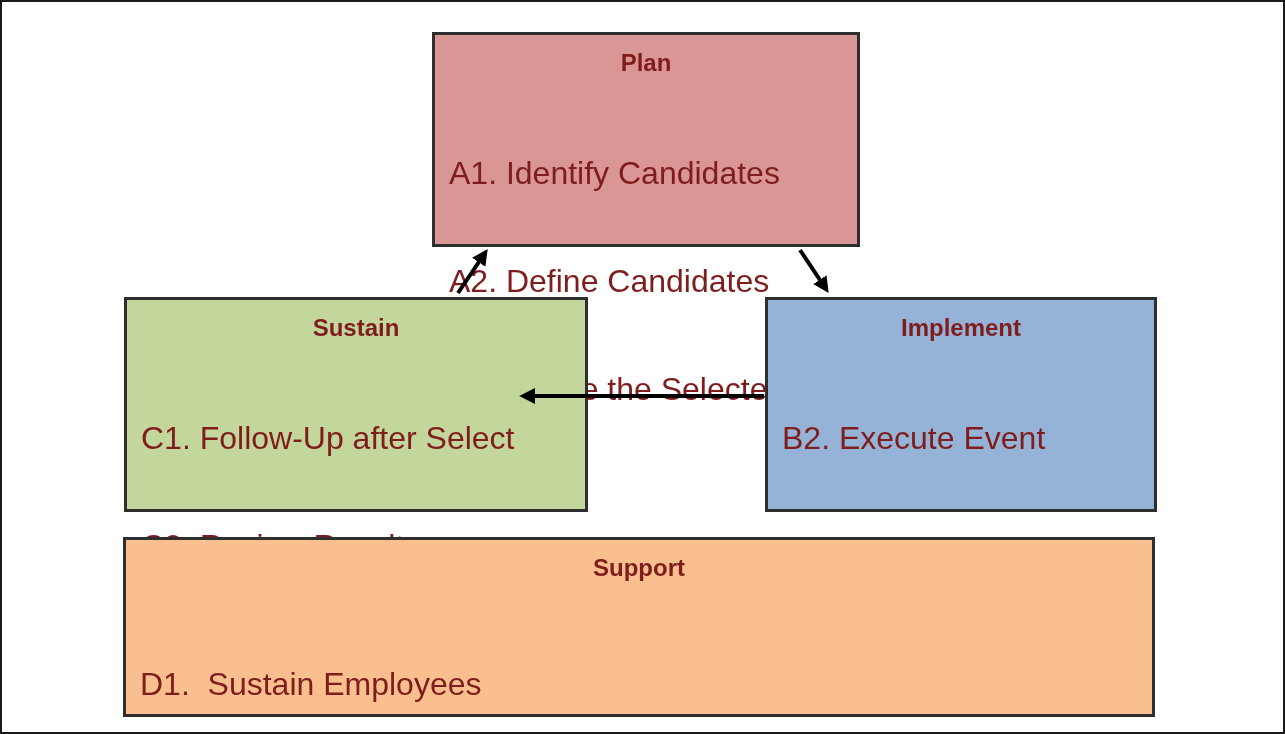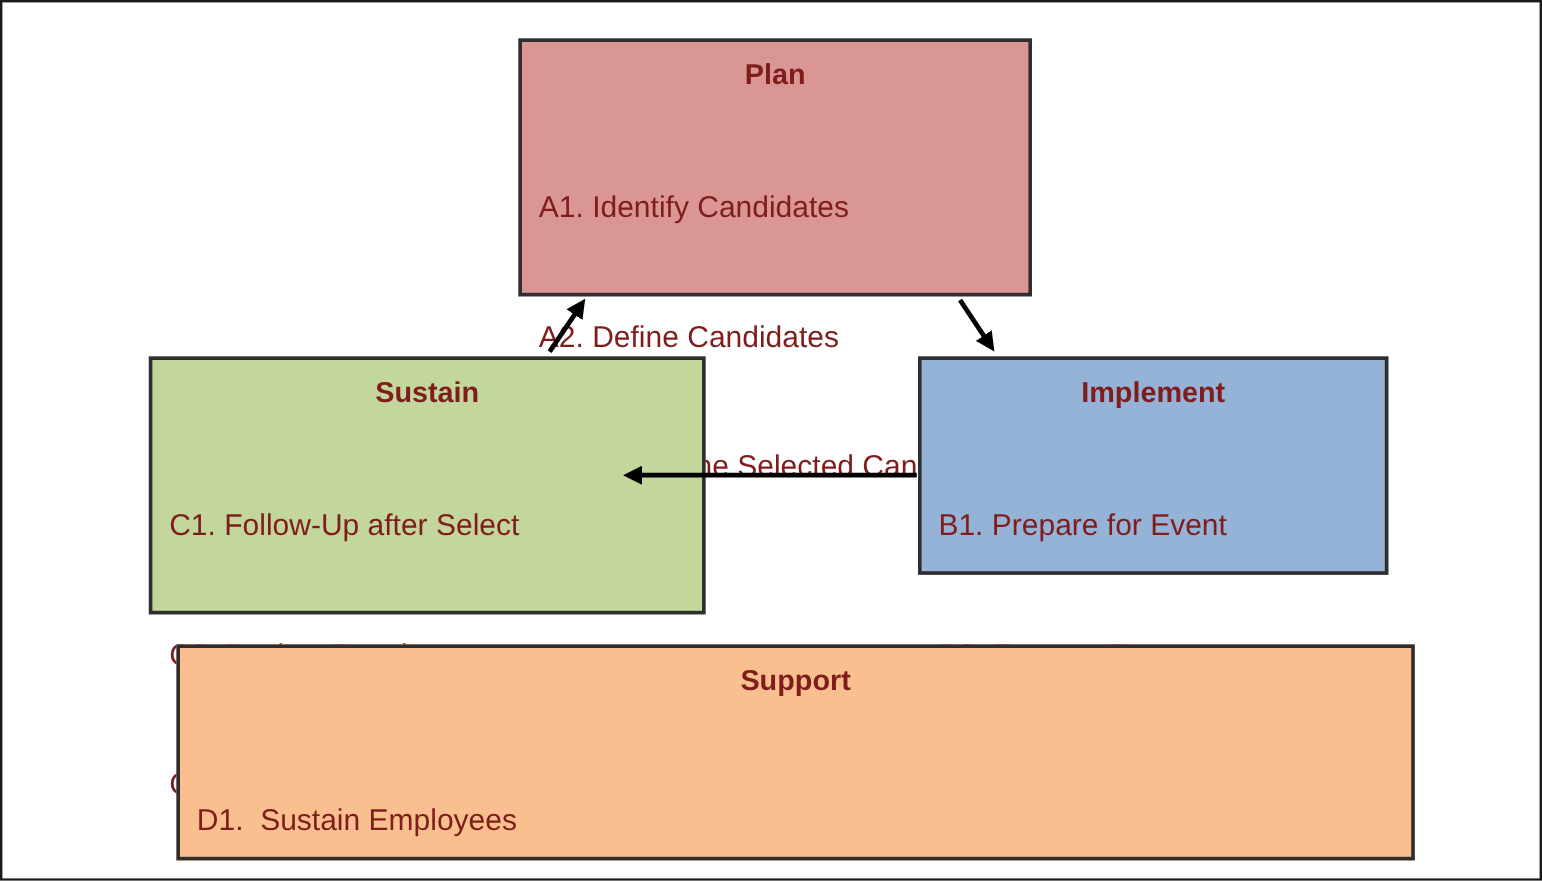--- a/index.html
+++ b/index.html
@@ -26,28 +26,28 @@
   .dbox .box-title {
     text-align: center;
     font-weight: bold;
     font-size: 24px;
     line-height: 36px;
     margin-top: 10px;
   }
   .dbox .box-items {
     margin-top: 2px;
     padding-left: 14px;
-    font-size: 25px;
+    font-size: 32px;
     line-height: 36px;
     white-space: pre;
   }
   .box-plan      { left: 430px; top: 30px;  width: 428px;  height: 215px; }
   .box-sustain   { left: 122px; top: 295px; width: 464px;  height: 215px; }
-  .box-implement { left: 763px; top: 295px; width: 392px;  height: 182px; }
-  .box-support   { left: 121px; top: 535px; width: 1032px; height: 180px; margin-left: 24px; }
+  .box-implement { left: 763px; top: 295px; width: 392px;  height: 215px; }
+  .box-support   { left: 121px; top: 535px; width: 1032px; height: 180px; }
   .box-support .box-items { margin-top: 8px; }
   .arrow-layer {
     position: absolute;
     left: 0;
     top: 0;
     width: 1285px;
     height: 734px;
     pointer-events: none;
   }
 </style>
@@ -70,21 +70,20 @@
     <div class="box-items">
       <div>C1. Follow-Up after Select</div>
       <div>C2. Review Results</div>
       <div>C3. Share Results</div>
     </div>
   </div>
 
   <div class="dbox box-implement" style="background-color: rgb(149, 179, 215);">
     <div class="box-title">Implement</div>
     <div class="box-items">
-      <div>B1. Prepare for Event</div>
       <div>B2. Execute Event</div>
     </div>
   </div>
 
   <div class="dbox box-support" style="background-color: rgb(250, 191, 143);">
     <div class="box-title">Support</div>
     <div class="box-items">
       <div>D1.  Sustain Employees</div>
       
       

